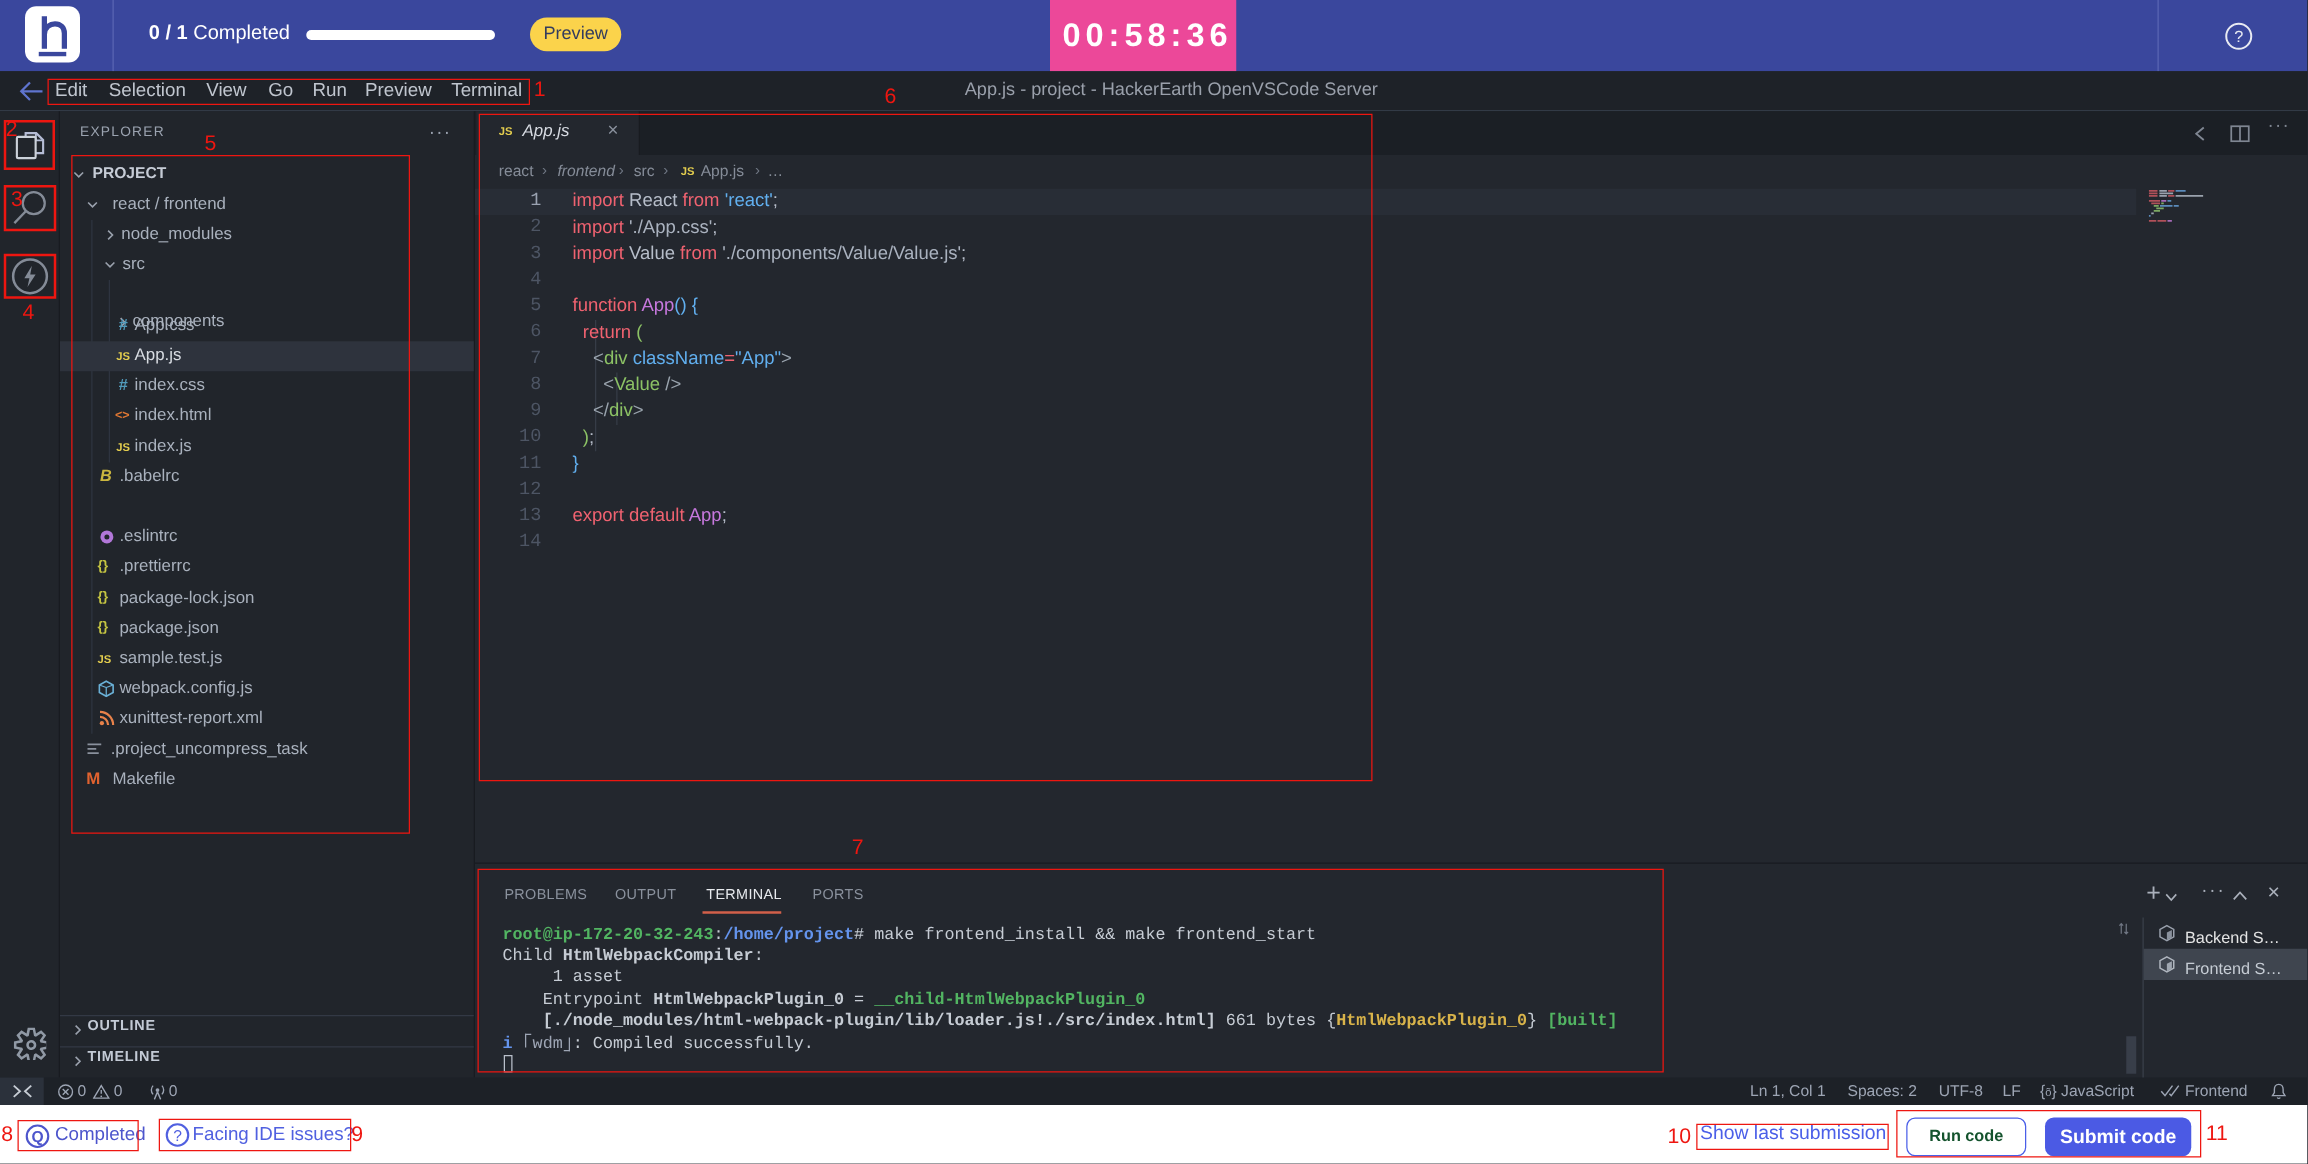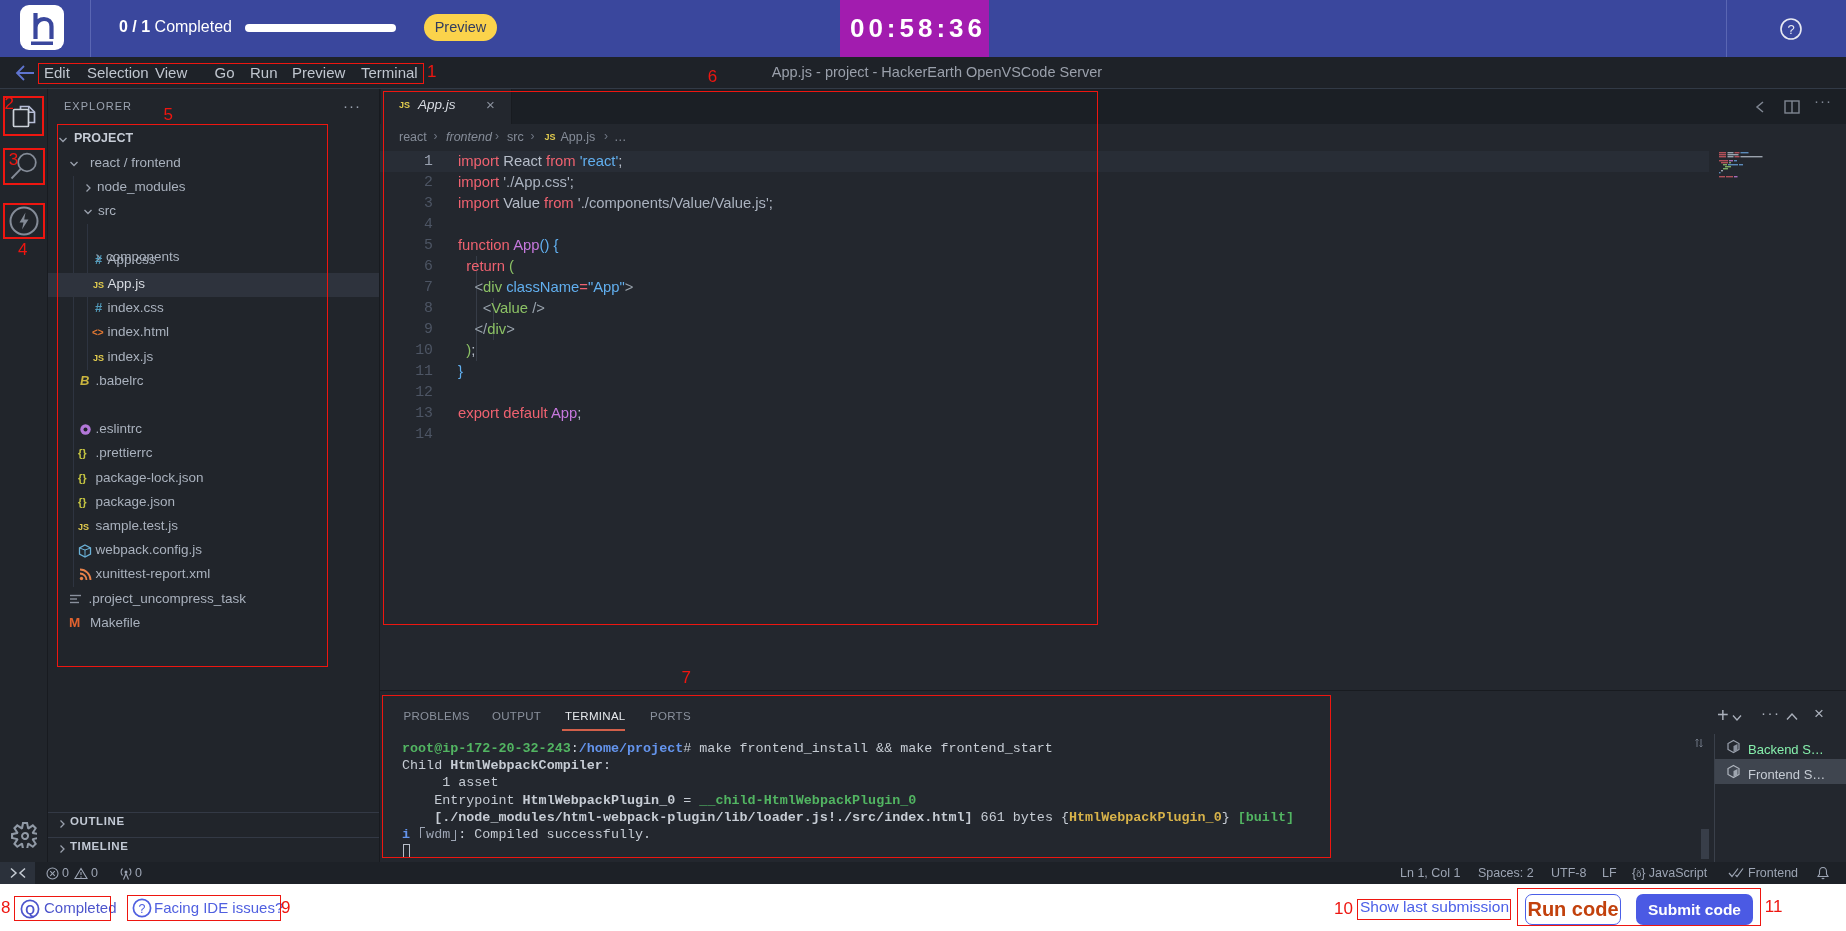--- a/index.html
+++ b/index.html
@@ -9,21 +9,21 @@
 
   
   #topbar { position:absolute; left:0; top:0; width:1846px; height:57px; background:#3a479d; }
   #logo { position:absolute; left:20px; top:5px; width:44px; height:45px; background:#fff; border-radius:9px; }
   #tb-sep1 { position:absolute; left:90px; top:0; width:1px; height:57px; background:#5a66b3; }
   #tb-sep2 { position:absolute; left:1726px; top:0; width:1px; height:57px; background:#5a66b3; }
   #prog-text { position:absolute; left:119px; top:18px; color:#fff; font-size:16px; }
   #prog-bar { position:absolute; left:245px; top:24px; width:151px; height:8px; background:#fff; border-radius:4px; }
   #preview-btn { position:absolute; left:424px; top:14px; width:73px; height:27px; background:#fbd34b; border-radius:14px;
      color:#333c5e; font-size:14.5px; text-align:center; line-height:26px; }
-  #timerbox { position:absolute; left:840px; top:0; width:149px; height:57px; background:#a21caf; color:#fff;
+  #timerbox { position:absolute; left:840px; top:0; width:149px; height:57px; background:#ec4899; color:#fff;
      font-size:26px; font-weight:bold; text-align:center; line-height:57px; letter-spacing:4px; text-indent:7px; }
 
   
   #menubar { position:absolute; left:0; top:57px; width:1846px; height:32px; background:#1e2228; }
   .menu-item { position:absolute; top:7px; color:#c0c6cf; font-size:15px; }
   #win-title { position:absolute; top:7px; left:14px; width:1846px; text-align:center; color:#9aa0ab; font-size:14.5px; }
 
   
   #activitybar { position:absolute; left:0; top:89px; width:48px; height:773px; background:#21252b; border-right:1px solid #181b20; }
 
@@ -81,21 +81,21 @@
       <text x="12" y="16.6" text-anchor="middle" font-family="Liberation Sans" font-size="13" fill="#e8eaf2">?</text>
     </svg>
   </div>
 
   <div id="menubar">
     <svg width="20" height="16" viewBox="0 0 20 16" style="position:absolute;left:15px;top:8px;">
       <path d="M 9 1 L 2 8 L 9 15 M 2 8 L 19 8" fill="none" stroke="#5f74cf" stroke-width="1.8"></path>
     </svg>
     <div class="menu-item" style="left:44px;">Edit</div>
     <div class="menu-item" style="left:87px;">Selection</div>
-    <div class="menu-item" style="left:155px;">View</div>
+    <div class="menu-item" style="left:165px;">View</div>
     <div class="menu-item" style="left:214.5px;">Go</div>
     <div class="menu-item" style="left:250px;">Run</div>
     <div class="menu-item" style="left:292px;">Preview</div>
     <div class="menu-item" style="left:361px;">Terminal</div>
     <div id="win-title">App.js - project - HackerEarth OpenVSCode Server</div>
   </div>
 
   <div style="position:absolute;left:0;top:88px;width:1846px;height:1px;background:#323a46;"></div>
   <div id="activitybar">
 
@@ -365,21 +365,21 @@
         <path d="M1 7.5 L6 2 L11 7.5" stroke="#aab0bb" stroke-width="1.4" fill="none"></path>
       </svg>
     <div style="position:absolute;left:1434px;top:13px;color:#aab0bb;font-size:17px;">×</div>
 
     <div style="position:absolute;left:1334px;top:43px;width:1px;height:129px;background:#3a404a;"></div>
     <div style="position:absolute;left:1335px;top:67.5px;width:131px;height:25px;background:#3f454f;"></div>
     <svg width="15" height="15" style="position:absolute;left:1346px;top:48px;">
         <path d="M7.5 1.5 L13 4.5 L13 10.5 L7.5 13.5 L2 10.5 L2 4.5 Z" fill="none" stroke="#9aa1ad" stroke-width="1.2"></path>
         <path d="M7.5 7 L11.5 5 L11.5 11 L7.5 13 Z" fill="#8a919d"></path>
       </svg>
-    <div style="position:absolute;left:1368px;top:51px;color:#86efac;font-size:13px;">Backend S…</div>
+    <div style="position:absolute;left:1368px;top:51px;color:#e5e5e5;font-size:13px;">Backend S…</div>
     <svg width="15" height="15" style="position:absolute;left:1346px;top:73px;">
         <path d="M7.5 1.5 L13 4.5 L13 10.5 L7.5 13.5 L2 10.5 L2 4.5 Z" fill="none" stroke="#b0b6bf" stroke-width="1.2"></path>
         <path d="M7.5 7 L11.5 5 L11.5 11 L7.5 13 Z" fill="#9fa6b0"></path>
       </svg>
     <div style="position:absolute;left:1368px;top:76px;color:#c6ccd4;font-size:13px;">Frontend S…</div>
 
     <div style="position:absolute;left:1321px;top:138px;width:8px;height:30px;background:#383e49;"></div>
     <svg width="10" height="12" style="position:absolute;left:1314px;top:46px;">
         <path d="M3 10 L3 2 M1.5 3.5 L3 2 L4.5 3.5" stroke="#6f7683" stroke-width="1" fill="none"></path>
         <path d="M7 2 L7 10 M5.5 8.5 L7 10 L8.5 8.5" stroke="#6f7683" stroke-width="1" fill="none"></path>
@@ -431,21 +431,21 @@
         <text x="10" y="14.5" text-anchor="middle" font-family="Liberation Sans" font-size="12.5" font-weight="bold" fill="#4d55cc">Q</text>
       </svg>
     <div style="position:absolute;left:44px;top:15px;color:#4d55cc;font-size:15px;">Completed</div>
     <svg width="20" height="20" style="position:absolute;left:132px;top:14px;">
         <circle cx="10" cy="10" r="8.6" fill="none" stroke="#5060e0" stroke-width="1.7"></circle>
         <text x="10" y="14.5" text-anchor="middle" font-family="Liberation Sans" font-size="12.5" fill="#5060e0">?</text>
       </svg>
     <div style="position:absolute;left:154px;top:15px;color:#5060e0;font-size:15px;">Facing IDE issues?</div>
 
     <div style="position:absolute;left:1360px;top:14px;color:#4b5fe8;font-size:15.5px;">Show last submission</div>
-    <div style="position:absolute;left:1525px;top:10px;width:96px;height:31px;border:1.3px solid #4b5fe8;border-radius:7px;background:#fff;color:#c2410c;font-size:20px;font-weight:bold;text-align:center;line-height:28px;">Run code</div>
+    <div style="position:absolute;left:1525px;top:10px;width:96px;height:31px;border:1.3px solid #4b5fe8;border-radius:7px;background:#fff;color:#14532d;font-size:13px;font-weight:bold;text-align:center;line-height:28px;">Run code</div>
     <div style="position:absolute;left:1636px;top:10px;width:117px;height:31px;border-radius:7px;background:#4b5ae4;color:#fff;font-size:15.5px;font-weight:bold;text-align:center;line-height:31px;">Submit code</div>
   </div>
 
   <div class="ann" style="left:38px;top:63px;width:386px;height:21px;border-width:1.5px;"></div>
   <div class="annl" style="left:427px;top:62px;">1</div>
   <div class="ann" style="left:3px;top:96px;width:41px;height:39.5px;"></div>
   <div class="annl" style="left:4.5px;top:94px;">2</div>
   <div class="ann" style="left:3px;top:148px;width:42px;height:36.5px;"></div>
   <div class="annl" style="left:8.8px;top:149.5px;">3</div>
   <div class="ann" style="left:3px;top:203.4px;width:41.7px;height:36px;"></div>

